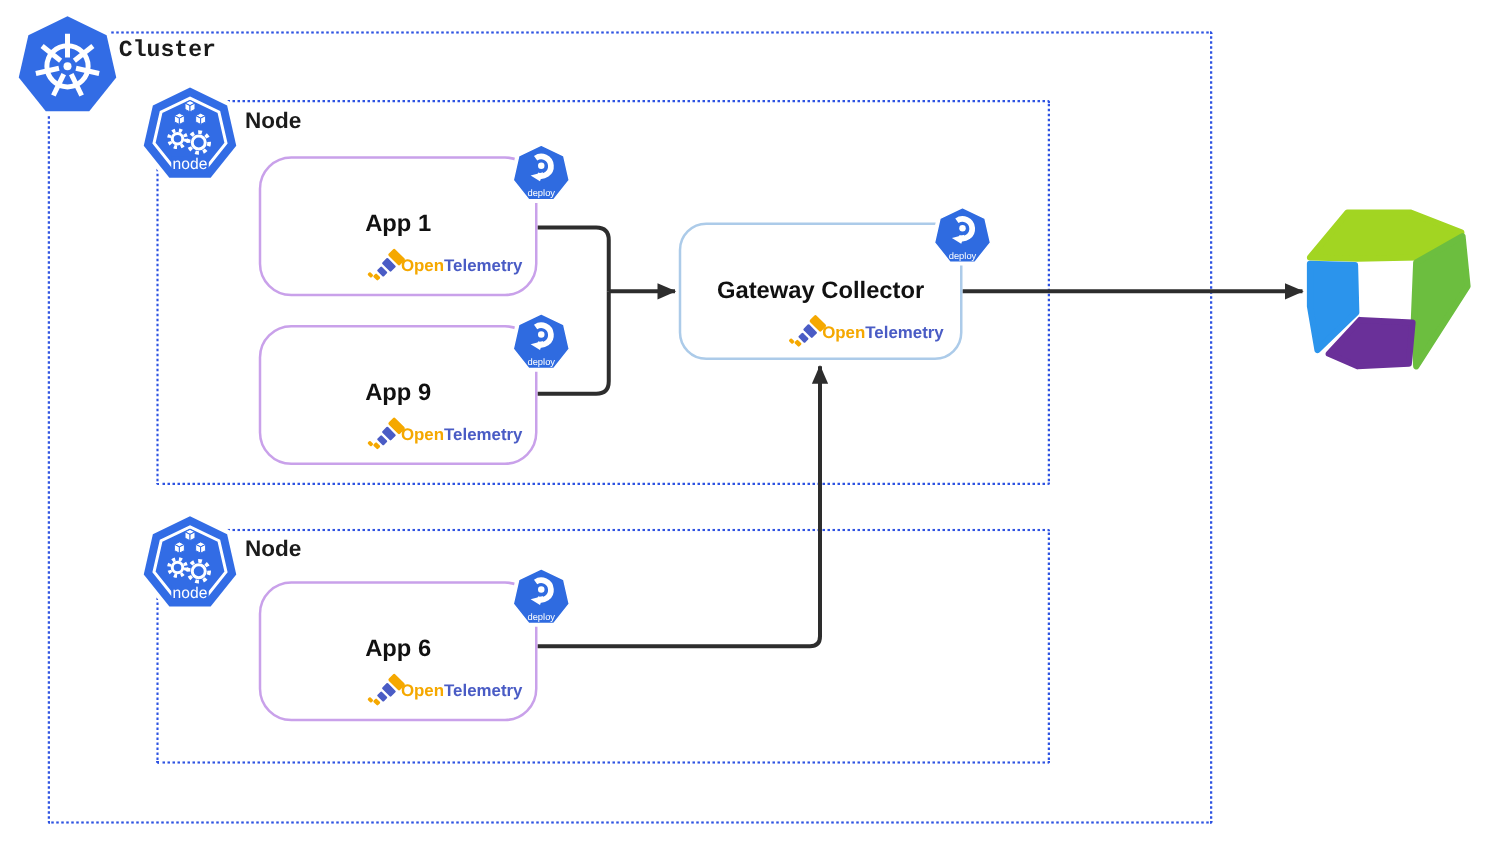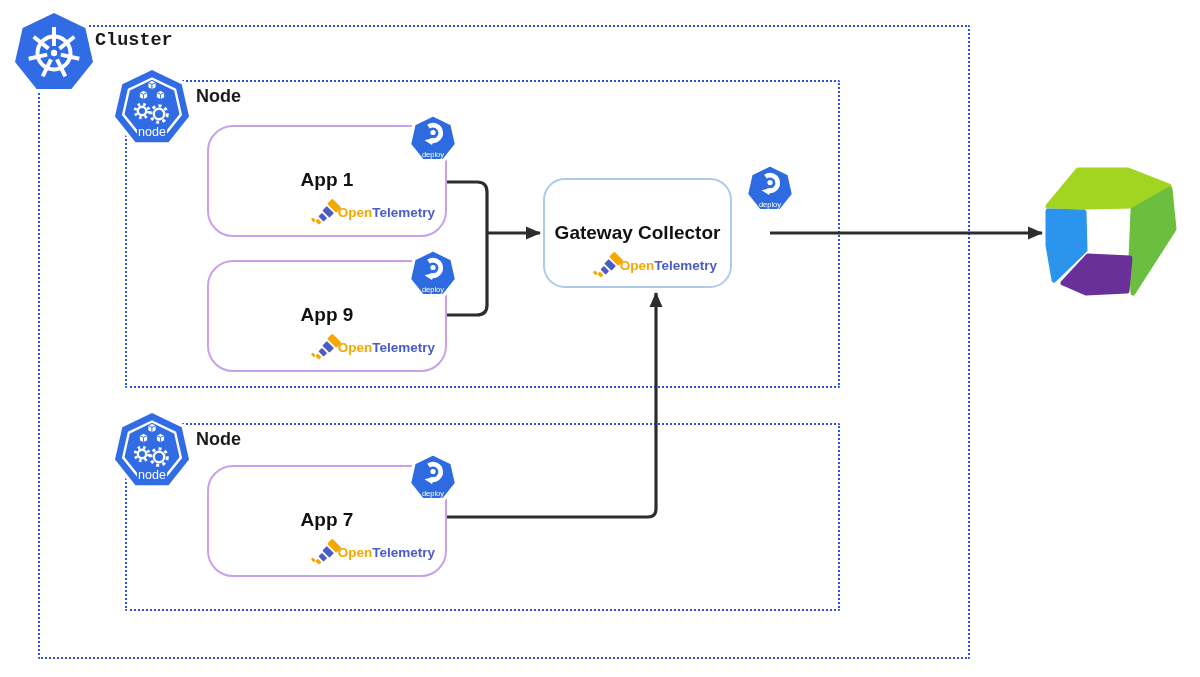--- a/index.html
+++ b/index.html
@@ -1,22 +1,22 @@
 <!DOCTYPE html>
 <html><head>
 <meta charset="utf-8">
 <style>
   html,body{margin:0;padding:0;background:#fff;}
   .canvas{position:relative;width:1200px;height:677px;background:#ffffff;overflow:hidden;
           font-family:"Liberation Sans",sans-serif;}
   .dotborder{position:absolute;border:2px dotted #2E53E2;border-radius:2px;background:transparent;}
   .lbl{position:absolute;font-weight:700;color:#1b1b1b;font-size:18px;white-space:nowrap;}
-  .appbox{position:absolute;width:240px;height:112px;border:2.5px solid #C9A1EA;border-radius:26px;
+  .appbox{position:absolute;width:223px;height:112px;border:2.5px solid #C9A1EA;border-radius:26px;
           background:#fff;box-sizing:border-box;z-index:3;}
-  .gwbox{position:absolute;left:543px;top:178px;width:189px;height:110px;border:2.5px solid #ACCBE9;
+  .gwbox{position:absolute;left:543px;top:178px;width:227px;height:110px;border:2.5px solid #ACCBE9;
          border-radius:22px;background:#fff;box-sizing:border-box;z-index:3;}
   .boxtitle{position:absolute;top:42px;left:0;right:0;text-align:center;font-size:19px;
             font-weight:700;color:#111;}
   .otel{position:absolute;right:10px;bottom:7px;display:flex;align-items:center;z-index:4;}
   .otel svg{width:33px;height:33px;margin-right:-5px;margin-bottom:-2px;flex:0 0 auto;}
   .otel-text{font-size:13.5px;font-weight:700;line-height:15px;white-space:nowrap;}
   .otel-open{color:#F5A800;}
   .otel-tel{color:#4A5CC5;}
   .icon{position:absolute;z-index:5;}
   .arrows{position:absolute;left:0;top:0;z-index:2;pointer-events:none;}
@@ -147,21 +147,21 @@
           <rect x="14" y="21" width="8" height="5.5" rx="1" fill="#4A5CC5"></rect>
           <rect x="15.2" y="28.5" width="5.6" height="4" rx="1" fill="#F5A800"></rect>
           <rect x="10.5" y="31.5" width="4.5" height="3.2" rx="1" fill="#F5A800"></rect>
         </g>
       </svg>
       <div class="otel-text"><span class="otel-open">Open</span><span class="otel-tel">Telemetry</span></div>
     </div>
   </div>
 
   <div class="appbox" style="left:207px;top:465px;">
-    <div class="boxtitle">App 7</div>
+    <div class="boxtitle">App 6</div>
     <div class="otel">
       <svg viewBox="0 0 36 36">
         <g transform="rotate(45 18 18)">
           <rect x="11" y="2" width="14" height="8" rx="1.5" fill="#F5A800"></rect>
           <rect x="12.5" y="12" width="11" height="7" rx="1" fill="#4A5CC5"></rect>
           <rect x="14" y="21" width="8" height="5.5" rx="1" fill="#4A5CC5"></rect>
           <rect x="15.2" y="28.5" width="5.6" height="4" rx="1" fill="#F5A800"></rect>
           <rect x="10.5" y="31.5" width="4.5" height="3.2" rx="1" fill="#F5A800"></rect>
         </g>
       </svg>

